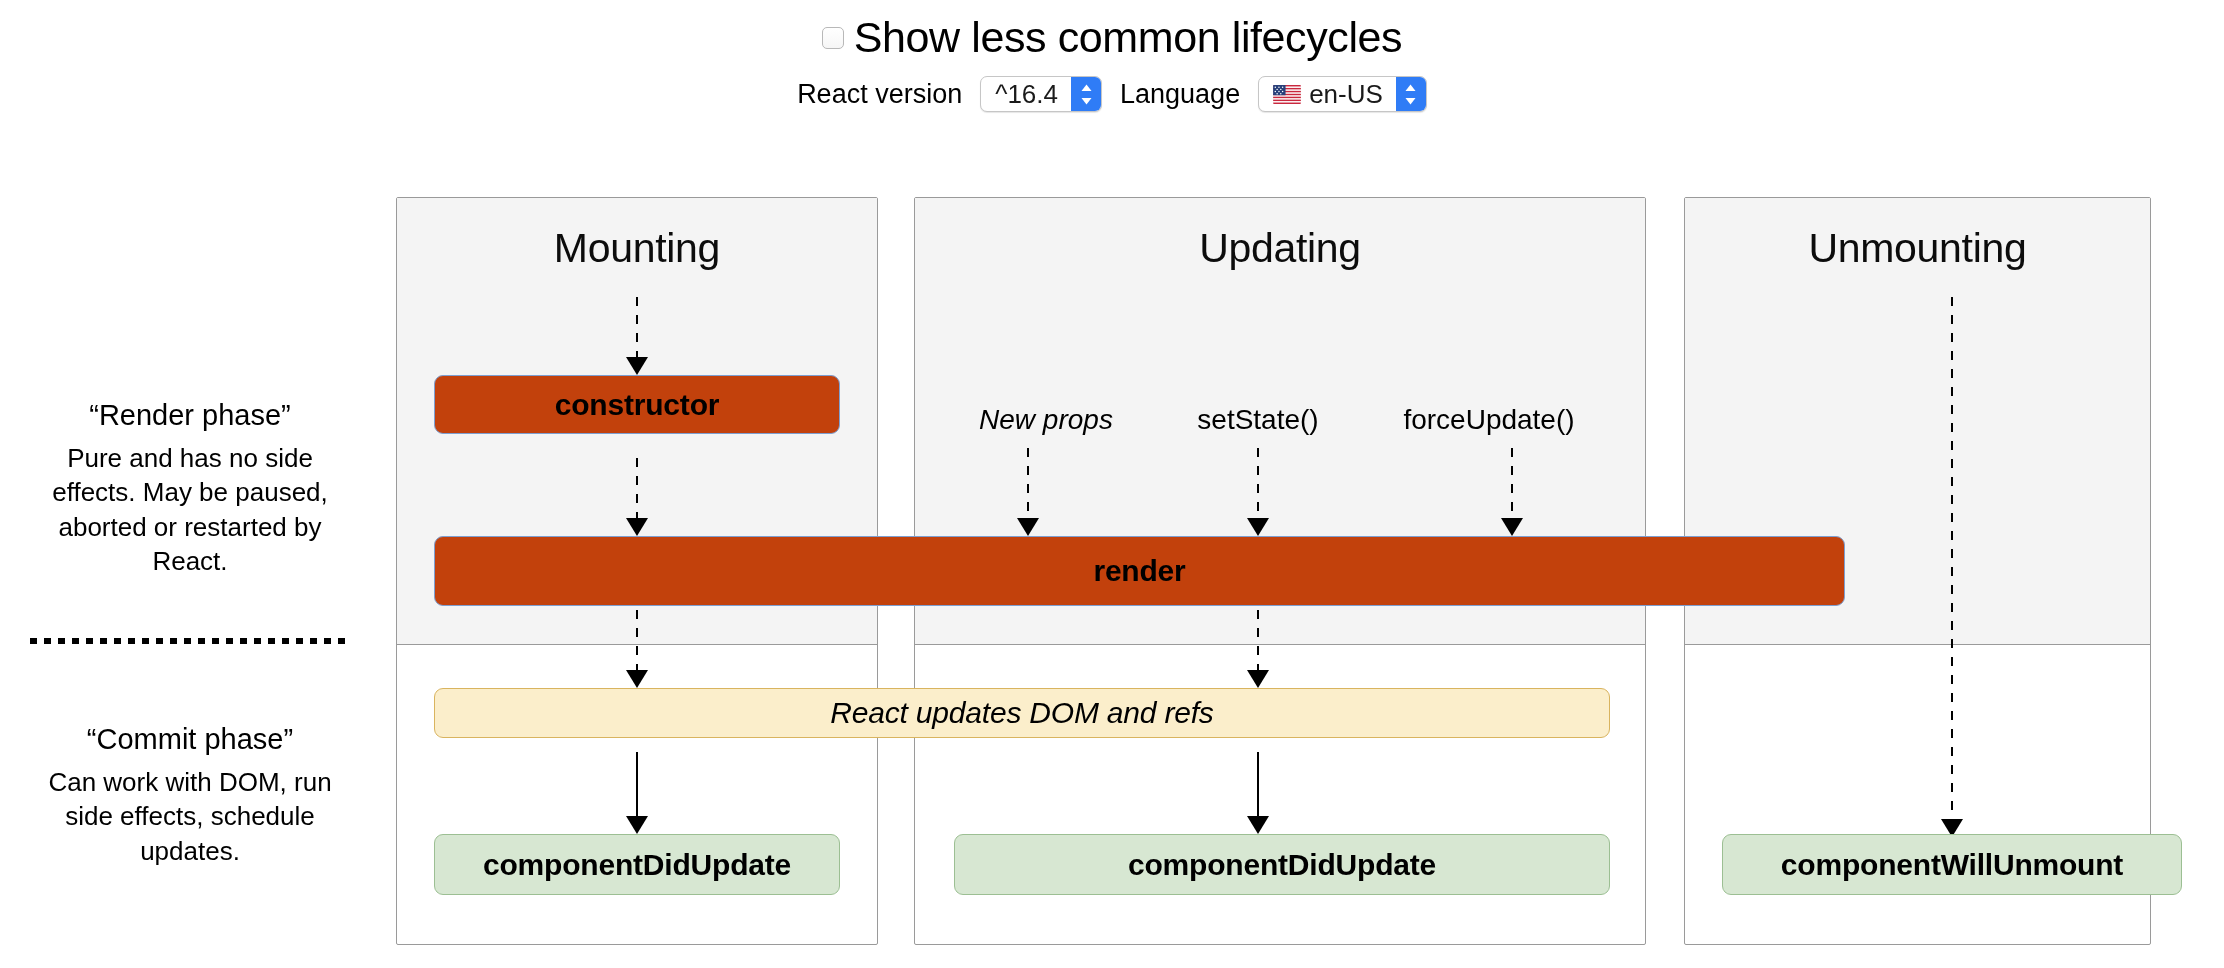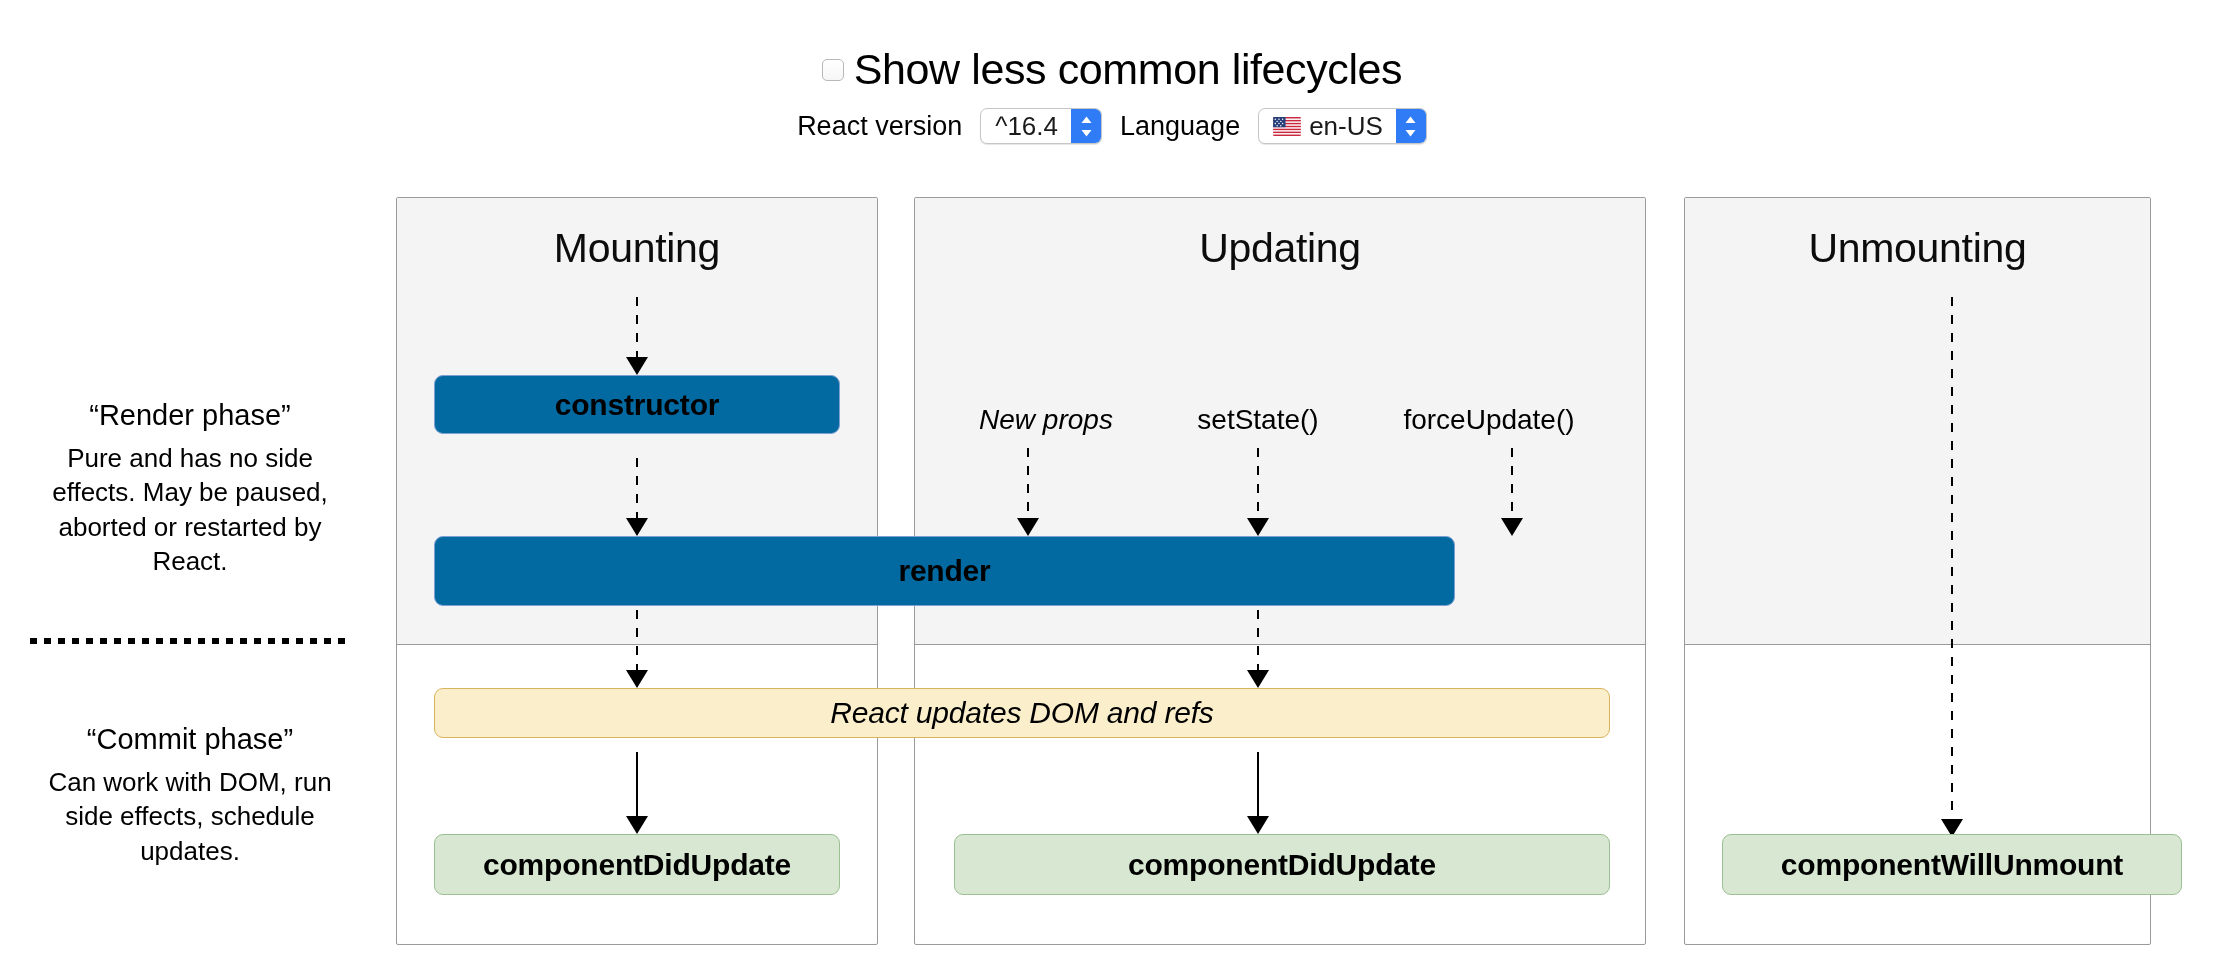--- a/index.html
+++ b/index.html
@@ -22,21 +22,20 @@
     left: 0;
     top: 0;
     width: 2224px;
   }
   #checkbox-row {
     display: flex;
     align-items: center;
     justify-content: center;
     gap: 10px;
     padding-top: 16px;
-    margin-top: 32px;
   }
   .checkbox {
     width: 22px;
     height: 22px;
     border: 1px solid #b8b8b8;
     border-radius: 5px;
     background: linear-gradient(#ffffff, #f6f6f6);
     box-sizing: border-box;
     flex: none;
     cursor: pointer;
@@ -159,21 +158,21 @@
   .node {
     position: absolute;
     box-sizing: border-box;
     border-radius: 9px;
     display: flex;
     align-items: center;
     justify-content: center;
     text-align: center;
     z-index: 5;
   }
-  .node-blue  { background: #0369a1; border: 1px solid #7d9fd1; }
+  .node-blue  { background: #c2410c; border: 1px solid #7d9fd1; }
   .node-green { background: #d7e7d2; border: 1px solid #9cbf93; }
   .node-amber { background: #fbeecb; border: 1px solid #d9b45f; }
   .node-label {
     font-size: 30px;
     font-weight: bold;
     letter-spacing: -0.2px;
     white-space: nowrap;
   }
   .node-label.italic { font-style: italic; font-weight: normal; font-size: 30px; }
 
@@ -364,21 +363,21 @@
   </div>
   <div class="arrow" style="left:1258px; top:752px; height:82px;">
     <div class="shaft" style="height:64px;"></div>
     <div class="head" style="top:64px;"></div>
   </div>
 
   <div class="node node-blue" style="left:434px; top:375px; width:406px; height:59px;">
     <span class="node-label">constructor</span>
   </div>
 
-  <div class="node node-blue" style="left:434px; top:536px; width:1021px; height:70px;">
+  <div class="node node-blue" style="left:434px; top:536px; width:1411px; height:70px;">
     <span class="node-label">render</span>
   </div>
 
   <div class="node node-amber" style="left:434px; top:688px; width:1176px; height:50px;">
     <span class="node-label italic">React updates DOM and refs</span>
   </div>
 
   <div class="node node-green" style="left:434px; top:834px; width:406px; height:61px;">
     <span class="node-label">componentDidUpdate</span>
   </div>

